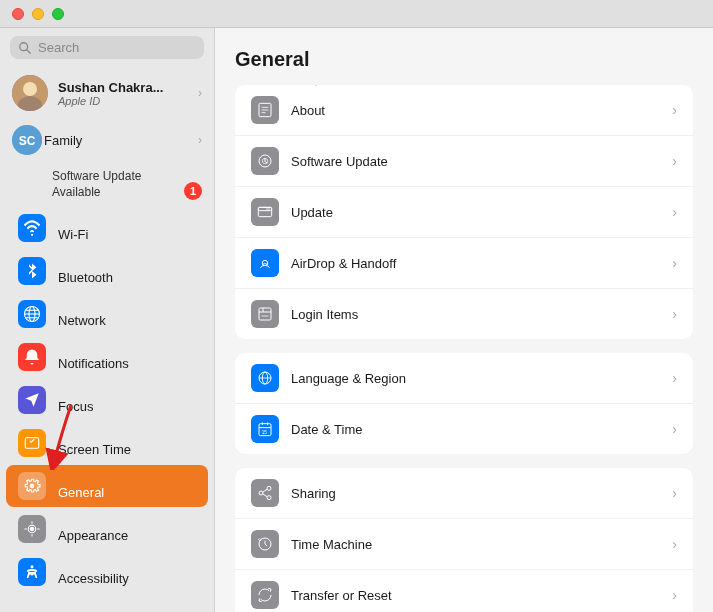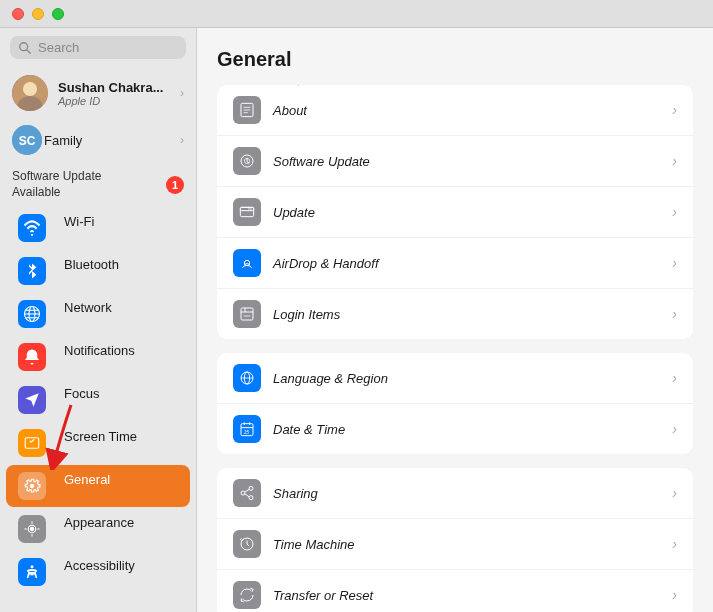--- a/index.html
+++ b/index.html
@@ -35,21 +35,21 @@
 
     
     .main-layout {
       display: flex;
       flex: 1;
       overflow: hidden;
     }
 
     
     .sidebar {
-      width: 197px;
+      width: 215px;
       background: #e8e8e8;
       display: flex;
       flex-direction: column;
       overflow-y: auto;
       flex-shrink: 0;
       border-right: 1px solid #d0d0d0;
     }
 
     
     .search-bar {
@@ -119,42 +119,43 @@
       font-size: 11px;
       color: white;
       font-weight: bold;
       flex-shrink: 0;
     }
     .family-label { font-size: 13px; color: #1a1a1a; }
 
     
     .update-row {
       display: flex;
-      align-items: center;
+      align-items: flex-end;
       padding: 8px 12px 6px 12px;
       gap: 20px;
+      margin-left: 40px;
     }
     .update-text { font-size: 12px; color: #333; line-height: 1.3; flex: 1; font-weight: 500; }
     .badge {
       background: #ff3b30;
       color: white;
       border-radius: 50%;
       width: 18px; height: 18px;
       font-size: 11px;
       display: flex; align-items: center; justify-content: center;
       font-weight: 600;
       flex-shrink: 0;
     }
 
     
     .sidebar-item {
       display: flex;
-      align-items: flex-start;
+      align-items: flex-end;
       padding: 7px 12px;
-      gap: 18px;
+      gap: 12px;
       cursor: pointer;
       border-radius: 8px;
       margin: 1px 6px;
     }
     .sidebar-item.active {
       background: #f07820;
     }
     .sidebar-item.active .item-label { color: white; }
     .item-label { font-size: 13px; color: #1a1a1a; }
 
@@ -180,21 +181,20 @@
       color: #1a1a1a;
       margin-bottom: 14px;
     }
 
     
     .settings-group {
       background: white;
       border-radius: 10px;
       margin-bottom: 14px;
       overflow: hidden;
-      font-style: italic;
     }
 
     .settings-row {
       display: flex;
       align-items: center;
       padding: 11px 16px;
       gap: 12px;
       cursor: pointer;
       border-bottom: 1px solid #f0f0f0;
       position: relative;

